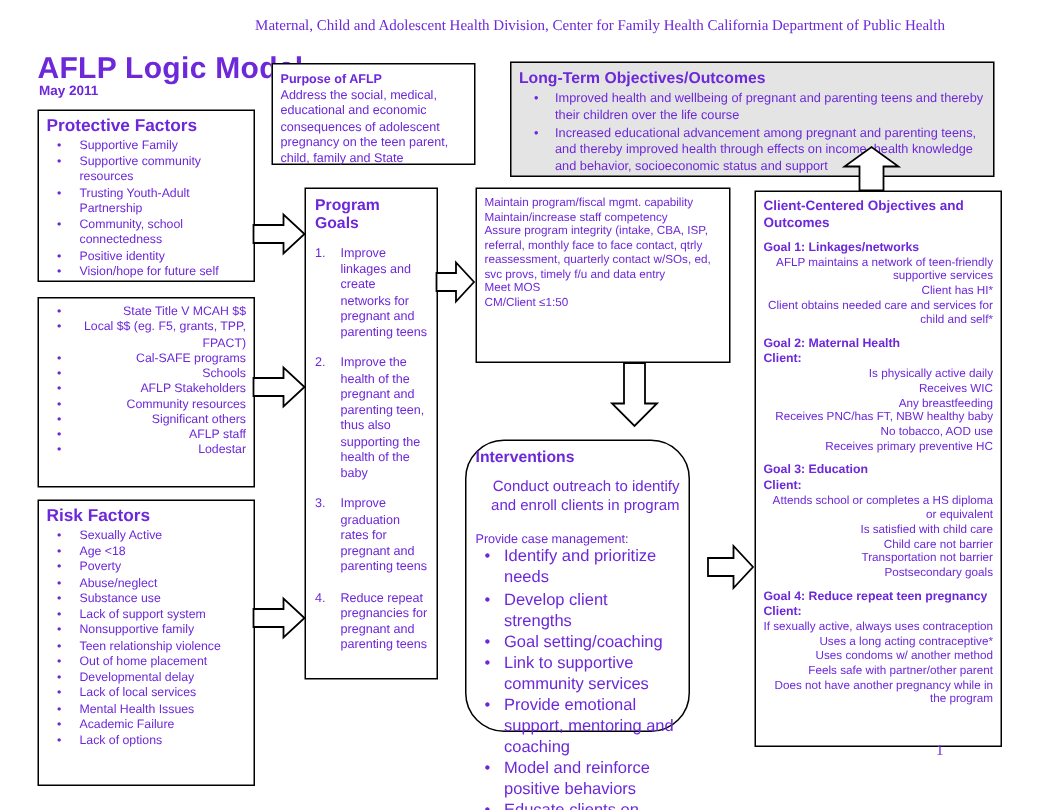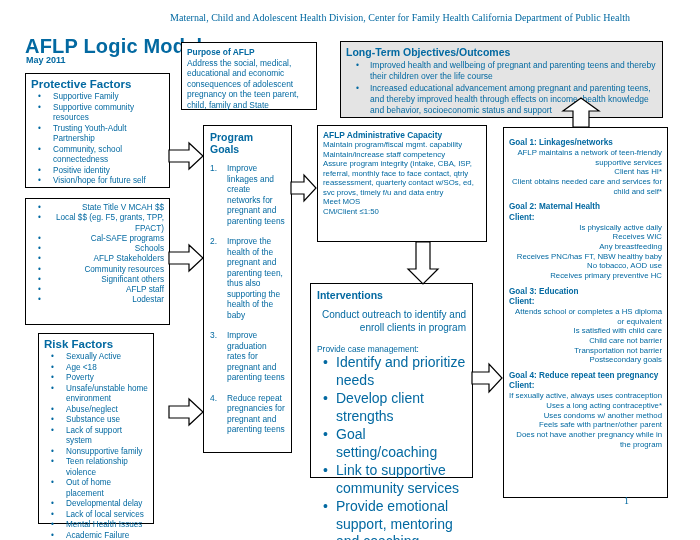--- a/index.html
+++ b/index.html
@@ -1,19 +1,19 @@
 <!DOCTYPE html>
 <html><head>
 <meta charset="utf-8">
 <style>
   * { margin:0; padding:0; box-sizing:border-box; }
   html,body { background:#fff; }
   .page {
     position:relative; width:700px; height:540px; background:#ffffff;
-    font-family:"Liberation Sans", sans-serif; color:#0369a1; overflow:hidden;
+    font-family:"Liberation Sans", sans-serif; color:#6d28d9; overflow:hidden;
   }
   .doc-header {
     position:absolute; top:12px; left:100px; width:600px;
     font-family:"Liberation Serif", serif; font-size:10px; text-align:center;
   }
   .main-title { position:absolute; top:35px; left:25px; font-size:20px; font-weight:bold; letter-spacing:.2px; }
   .main-date  { position:absolute; top:55px; left:26px; font-size:9px; font-weight:bold; }
   .box { position:absolute; border:1.2px solid #000; background:#fff; padding:4px 5px; }
   .box-title-lg { font-weight:bold; font-size:11.5px; margin-bottom:2px; }
   .box-title-md { font-weight:bold; font-size:10.5px; margin-bottom:2px; }
@@ -23,45 +23,45 @@
   .purpose { left:181px; top:42px; width:136px; height:68px; font-size:8.4px; line-height:1.25; }
 
   
   .longterm { left:340px; top:41px; width:323px; height:77px; background:#e4e4e4; }
   .longterm .li { font-size:8.5px; line-height:1.28; position:relative; padding-left:24px; margin-top:1px; }
   .longterm .li::before { content:"\2022"; position:absolute; left:10px; }
 
   
   .protective { left:25px; top:73px; width:145px; height:115px; }
   .inputs     { left:25px; top:198px; width:145px; height:127px; }
-  .risk       { left:25px; top:333px; width:116px; height:191px;margin-left:13px; }
+  .risk       { left:25px; top:333px; width:145px; height:191px; }
   .protective .li, .inputs .li, .risk .li {
     font-size:8.2px; line-height:1.28; position:relative; padding-left:22px;
   }
   .inputs .li { line-height:1.25;text-align:right; }
   .protective .li::before, .inputs .li::before, .risk .li::before {
     content:"\2022"; position:absolute; left:7px;
   }
 
   
   .goals { left:203px; top:125px; width:89px; height:328px; padding:5px 6px; }
   .goals .numlist { counter-reset: g; margin-top:8px; }
   .goals .nli { counter-increment:g; position:relative; padding-left:17px; margin-bottom:10px;
                 font-size:8.4px; line-height:1.25; }
   .goals .nli::before { content:counter(g) "."; position:absolute; left:0; }
 
   
   .admin { left:317px; top:125px; width:170px; height:117px; padding:4px 5px; }
   .admin .line { font-size:7.8px; line-height:1.22; }
 
   
-  .interventions { left:310px; top:283px; width:163px; height:195px; padding:5px 6px; }
+  .interventions { left:310px; top:293px; width:150px; height:195px; padding:5px 6px;border-radius:26px; }
   .interventions .intro { font-size:10px; line-height:1.28; margin-top:8px;text-align:right; }
   .interventions .subhead { font-size:8.4px; line-height:1.28; margin-top:9px; }
-  .interventions .li { font-size:14px; line-height:1.28; position:relative; padding-left:19px; }
+  .interventions .li { font-size:11px; line-height:1.28; position:relative; padding-left:19px; }
   .interventions .li::before { content:"\2022"; position:absolute; left:6px; }
 
   
   .client { left:503px; top:127px; width:165px; height:371px; padding:4px 5px; }
   .client .box-title-c { font-weight:bold; font-size:9px; line-height:1.2; }
   .client .goal-section { margin-top:6px; }
   .client .goal-heading { font-weight:bold; font-size:8.2px; line-height:1.24; }
   .client .goal-subheading { font-weight:bold; font-size:8.2px; line-height:1.24; }
   .client .line { font-size:7.8px; line-height:1.24;text-align:right; }
 
@@ -122,21 +122,20 @@
       </div>
   </div>
 
   <div class="box risk">
     <div class="box-title-lg">Risk Factors</div>
     <div>
 
     <div class="li">Sexually Active</div>
         <div class="li">Age &lt;18</div>
         <div class="li">Poverty</div>
-        <div class="li">Unsafe/unstable home environment</div>
         <div class="li">Abuse/neglect</div>
         <div class="li">Substance use</div>
         <div class="li">Lack of support system</div>
         <div class="li">Nonsupportive family</div>
         <div class="li">Teen relationship violence</div>
         <div class="li">Out of home placement</div>
         <div class="li">Developmental delay</div>
         <div class="li">Lack of local services</div>
         <div class="li">Mental Health Issues</div>
         <div class="li">Academic Failure</div>
@@ -149,21 +148,20 @@
     <div class="numlist">
 
     <div class="nli">Improve linkages and create networks for pregnant and parenting teens</div>
         <div class="nli">Improve the health of the pregnant and parenting teen, thus also supporting the health of the baby</div>
         <div class="nli">Improve graduation rates for pregnant and parenting teens</div>
         <div class="nli">Reduce repeat pregnancies for pregnant and parenting teens</div>
       </div>
   </div>
 
   <div class="box admin">
-    <div class="box-title-sm">AFLP Administrative Capacity</div>
     <div>
 
     <div class="line">Maintain program/fiscal mgmt. capability</div>
         <div class="line">Maintain/increase staff competency</div>
         <div class="line">Assure program integrity (intake, CBA, ISP, referral, monthly face to face contact, qtrly reassessment, quarterly contact w/SOs, ed, svc provs, timely f/u and data entry</div>
         <div class="line">Meet MOS</div>
         <div class="line">CM/Client ≤1:50</div>
       </div>
   </div>
 
@@ -177,20 +175,21 @@
         <div class="li">Develop client strengths</div>
         <div class="li">Goal setting/coaching</div>
         <div class="li">Link to supportive community services</div>
         <div class="li">Provide emotional support, mentoring and coaching</div>
         <div class="li">Model and reinforce positive behaviors</div>
         <div class="li">Educate clients on healthy behaviors</div>
       </div>
   </div>
 
   <div class="box client">
+    <div class="box-title-c">Client-Centered Objectives and Outcomes</div>
 
     <div class="goal-section">
       <div class="goal-heading">Goal 1: Linkages/networks</div>
       <div>
 
       <div class="line">AFLP maintains a network of teen-friendly supportive services</div>
           <div class="line">Client has HI*</div>
           <div class="line">Client obtains needed care and services for child and self*</div>
         </div>
     </div>

